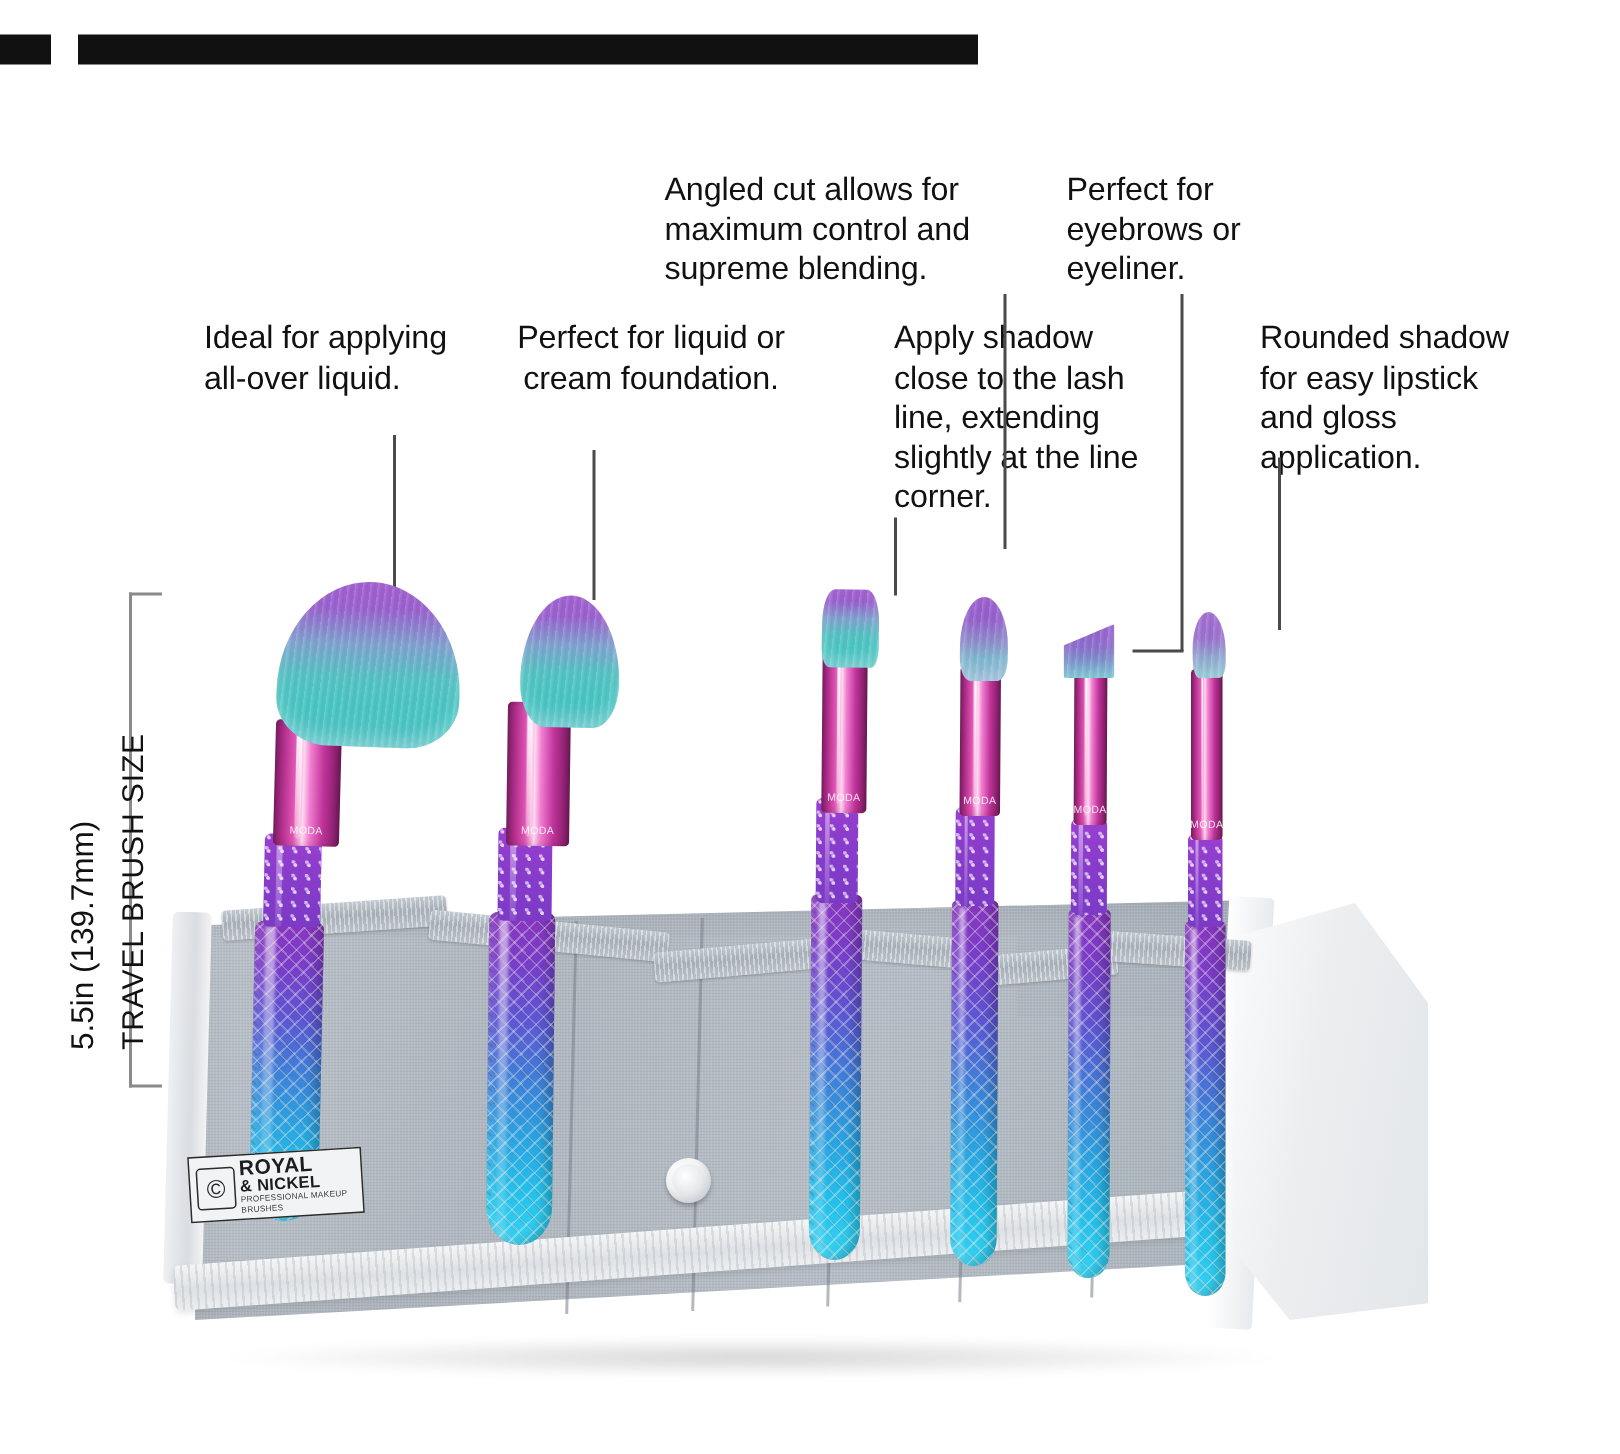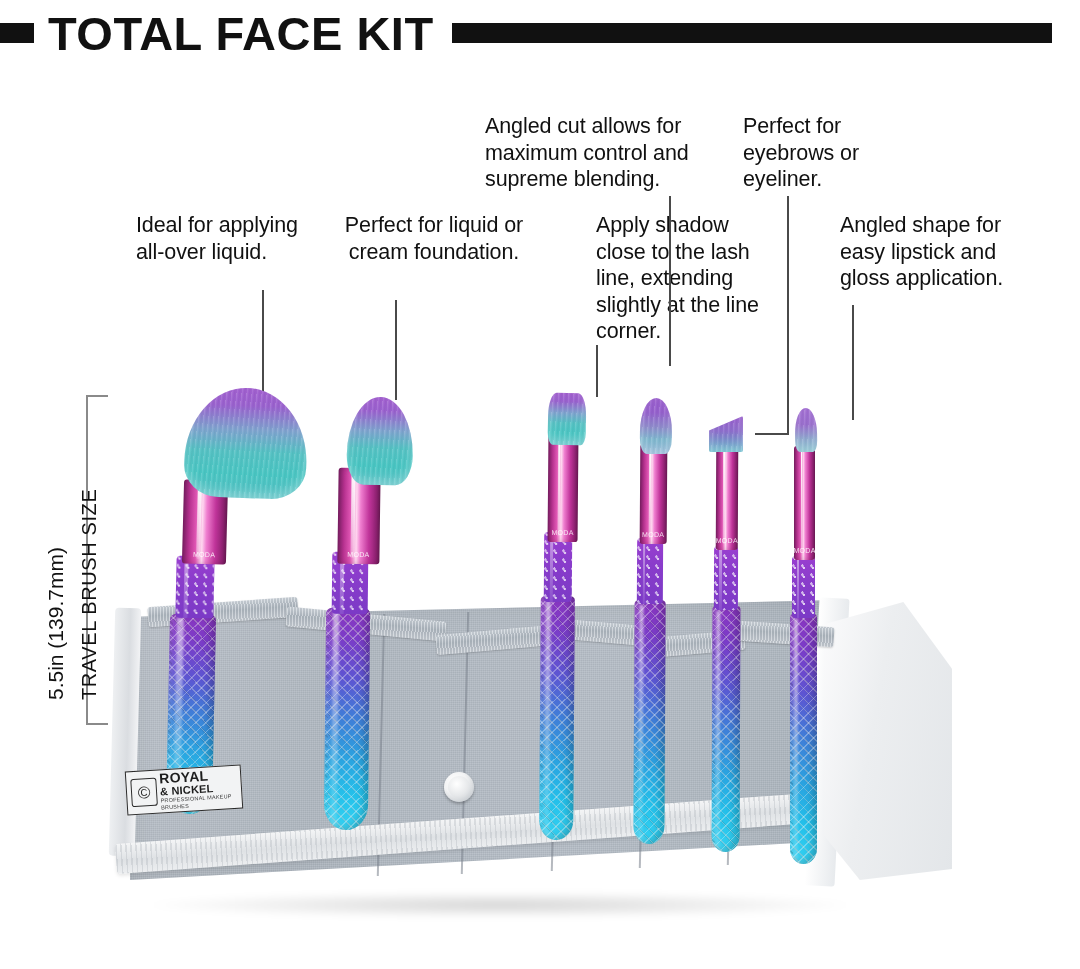--- a/index.html
+++ b/index.html
@@ -345,35 +345,34 @@
     width: 700px; height: 26px;
     background: radial-gradient(ellipse at 50% 50%, rgba(0,0,0,.16) 0%, rgba(0,0,0,0) 72%);
     filter: blur(3px);
   }
 </style>
 </head>
 <body>
 
 <div id="title-bar">
   <div id="title-rule-left"></div>
-  <div id="title-text">TOTAL FACE KIT</div>
   <div id="title-rule-right"></div>
 </div>
 
 <div class="callout" style="left:136px; top:212px; width:196px;">Ideal for applying all-over liquid.</div>
 
 <div class="callout" style="left:344px; top:212px; width:180px;text-align:center;">Perfect for liquid or cream foundation.</div>
 
-<div class="callout" style="left:443px; top:113px; width:232px;margin-left:42px;">Angled cut allows for maximum control and supreme blending.</div>
-
-<div class="callout" style="left:711px; top:113px; width:136px;margin-left:32px;">Perfect for eyebrows or eyeliner.</div>
+<div class="callout" style="left:443px; top:113px; width:232px;">Angled cut allows for maximum control and supreme blending.</div>
+
+<div class="callout" style="left:711px; top:113px; width:136px;">Perfect for eyebrows or eyeliner.</div>
 
 <div class="callout" style="left:596px; top:212px; width:182px;">Apply shadow close to the lash line, extending slightly at the line corner.</div>
 
-<div class="callout" style="left:840px; top:212px; width:180px;">Angled shape for easy lipstick and gloss application.</div>
+<div class="callout" style="left:840px; top:212px; width:180px;">Rounded shadow for easy lipstick and gloss application.</div>
 
 <div class="leader leader-v" style="left:262px; top:290px; height:112px;"></div>
 
 <div class="leader leader-v" style="left:395px; top:300px; height:100px;"></div>
 
 <div class="leader leader-v" style="left:669px; top:196px; height:170px;"></div>
 
 <div class="leader leader-v" style="left:787px; top:196px; height:238px;"></div>
 <div class="leader leader-h" style="left:755px; top:433px; width:34px;"></div>
 

